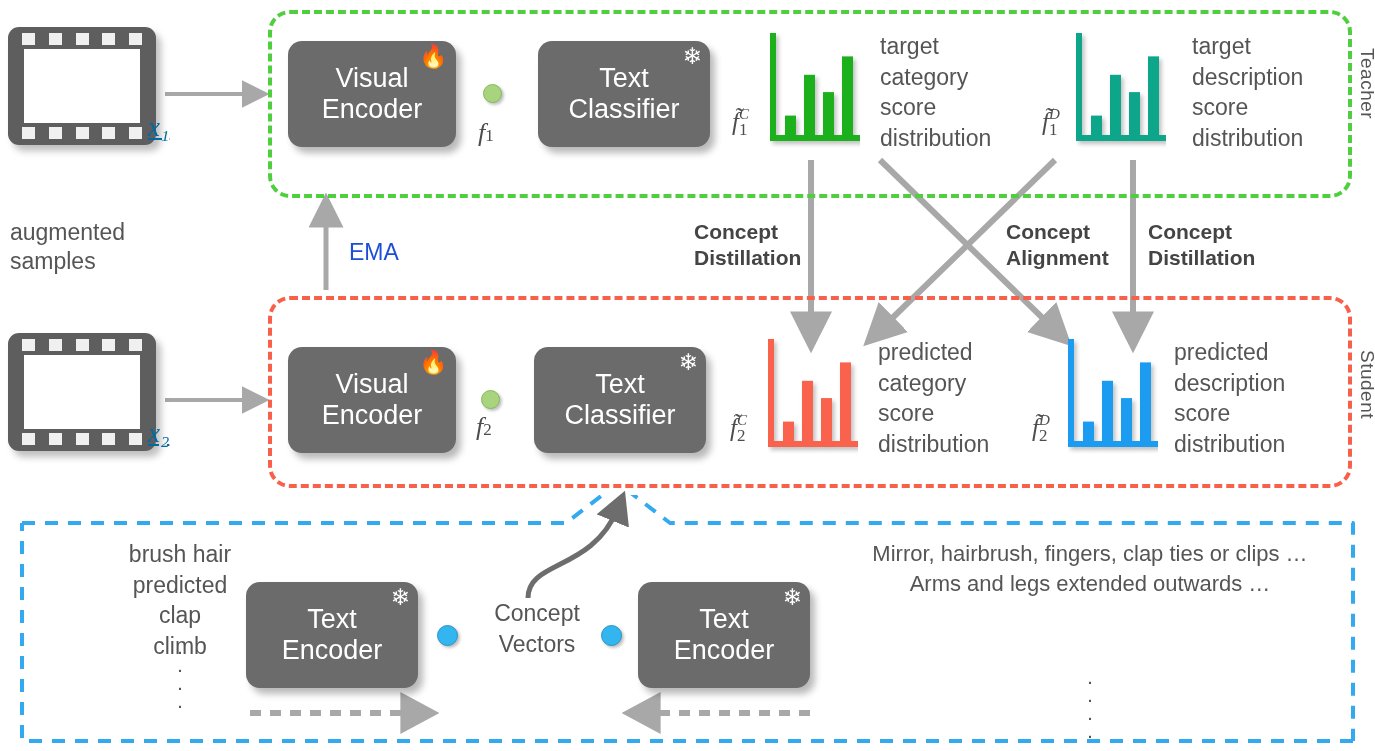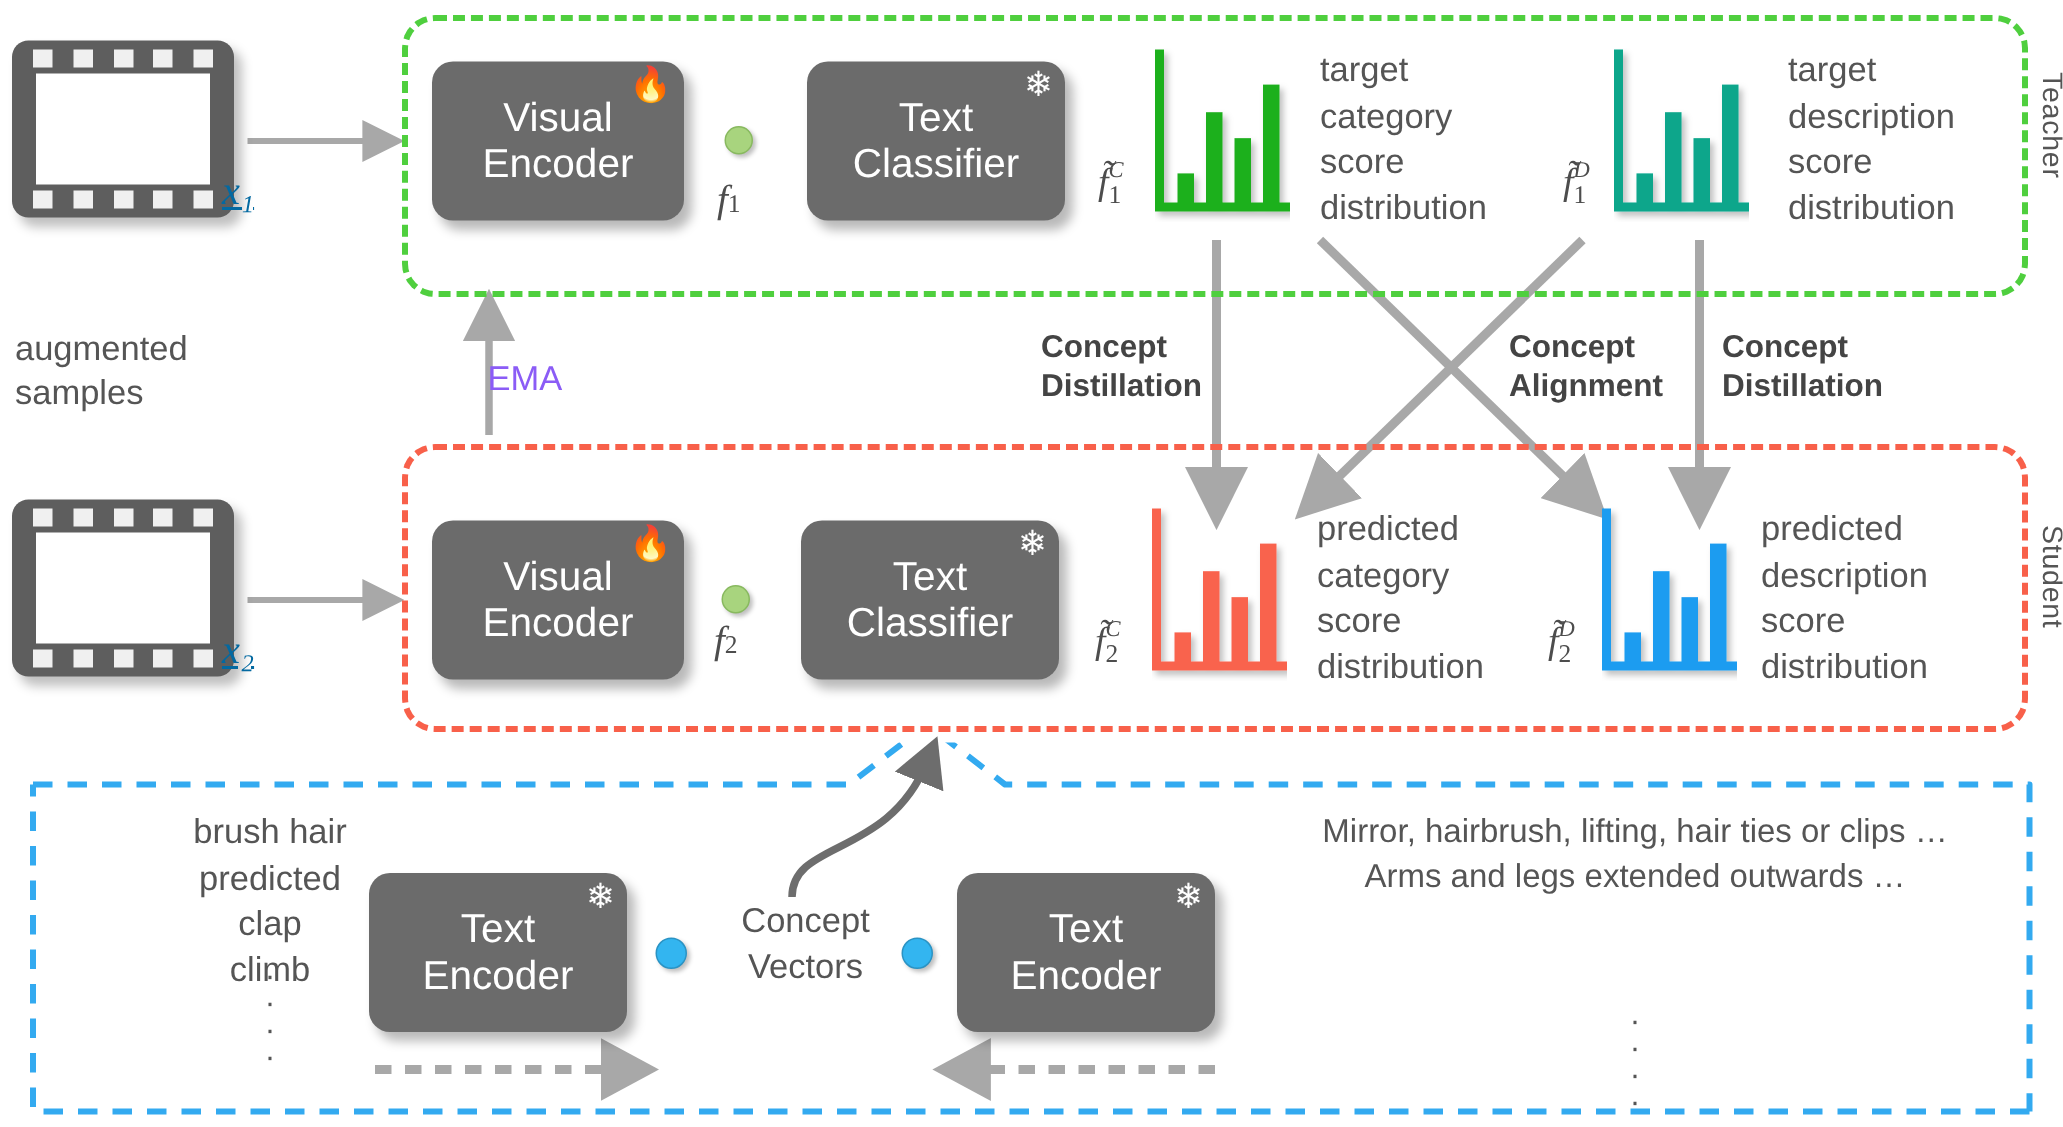--- a/index.html
+++ b/index.html
@@ -74,21 +74,21 @@
   .desc{position:absolute;font-size:23px;line-height:1.33;color:#555;}
   #d-tc{left:880px;top:31px;}
   #d-td{left:1192px;top:31px;}
   #d-pc{left:878px;top:337px;}
   #d-pd{left:1174px;top:337px;}
 
   .bold-lbl{position:absolute;font-size:21px;font-weight:bold;color:#444;line-height:1.25;}
   #lbl-cd1{left:694px;top:219px;}
   #lbl-ca{left:1006px;top:219px;}
   #lbl-cd2{left:1148px;top:219px;}
-  #lbl-ema{left:325px;top:238px;font-size:23px;font-weight:normal;color:#8b5cf6;}
+  #lbl-ema{left:349px;top:238px;font-size:23px;font-weight:normal;color:#1d4ed8;}
 
   
   .flab{position:absolute;font-family:"Liberation Serif","DejaVu Serif",serif;
         font-style:italic;font-size:25px;color:#4d4d4d;}
   #flab-tc{left:732px;top:108px;}
   #flab-td{left:1042px;top:108px;}
   #flab-pc{left:730px;top:414px;}
   #flab-pd{left:1032px;top:414px;}
 
   
@@ -364,21 +364,21 @@
 </div>
 <div class="dot blue" id="dot-cv-right"></div>
 
 <div class="module" id="cv-text-right">
   <span class="badge snow">❄</span>
   <span class="ln">Text</span>
   <span class="ln">Encoder</span>
 </div>
 
 <div class="abs" id="cv-right-list">
-  <div>Mirror, hairbrush, lifting, hair ties or clips …</div>
+  <div>Mirror, hairbrush, fingers, clap ties or clips …</div>
   <div>Arms and legs extended outwards …</div>
 </div>
 <div class="abs dots-v" id="cv-right-dots">
   <div>·</div>
     <div>·</div>
     <div>·</div>
     <div>·</div>
 </div>
 
 </body></html>

